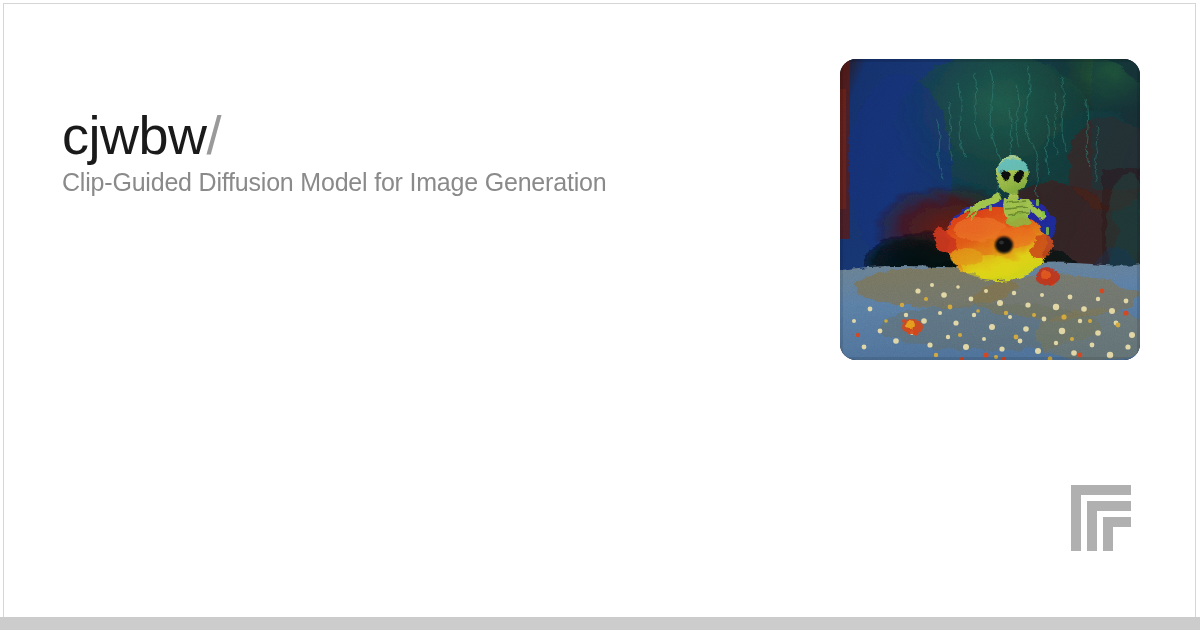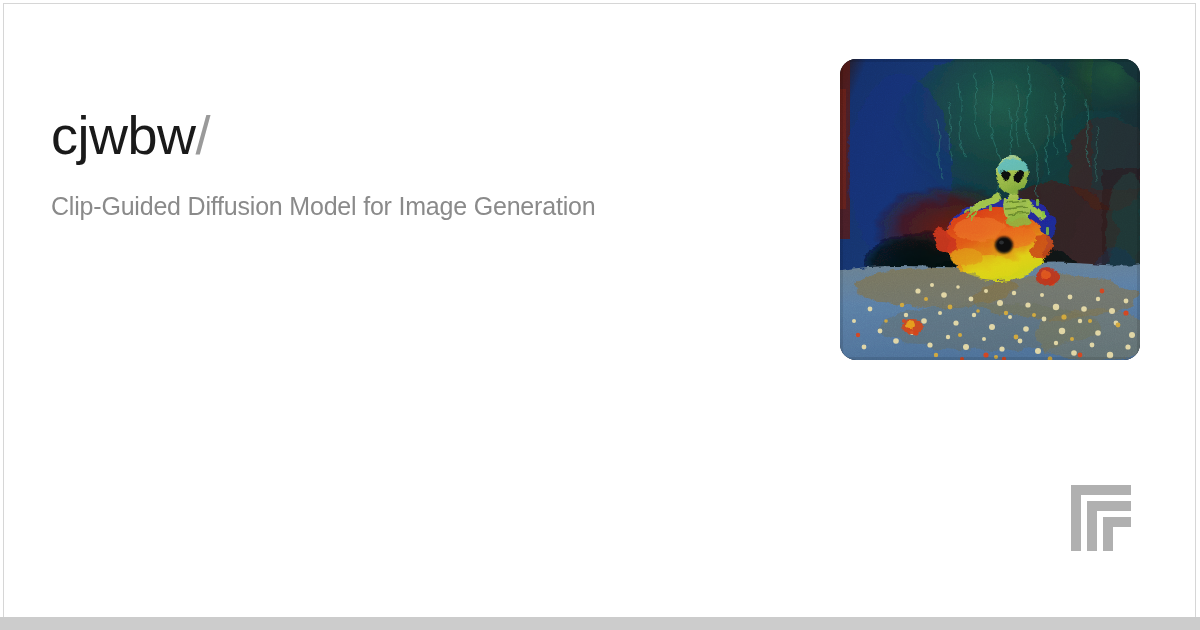--- a/index.html
+++ b/index.html
@@ -42,21 +42,21 @@
     left: 0;
     bottom: 0;
     width: 1200px;
     height: 13px;
     background: #cccccc;
   }
 
   
   .text-block {
     position: absolute;
-    left: 51px;
+    left: 62px;
     top: 104px;
     width: 720px;
   }
 
   .owner-line {
     font-size: 54px;
     line-height: 62px;
     font-weight: 400;
     letter-spacing: -0.5px;
     color: #1a1a1a;
@@ -72,21 +72,20 @@
     font-size: 56px;
     line-height: 66px;
     font-weight: 700;
     letter-spacing: -1.4px;
     color: #000000;
     white-space: nowrap;
     margin-top: 2px;
   }
 
   .model-desc {
-    margin-top: 24px;
     font-size: 25px;
     line-height: 32px;
     font-weight: 400;
     letter-spacing: -0.2px;
     color: #8a8a8a;
     white-space: nowrap;
   }
 
   
   .cover-wrap {

